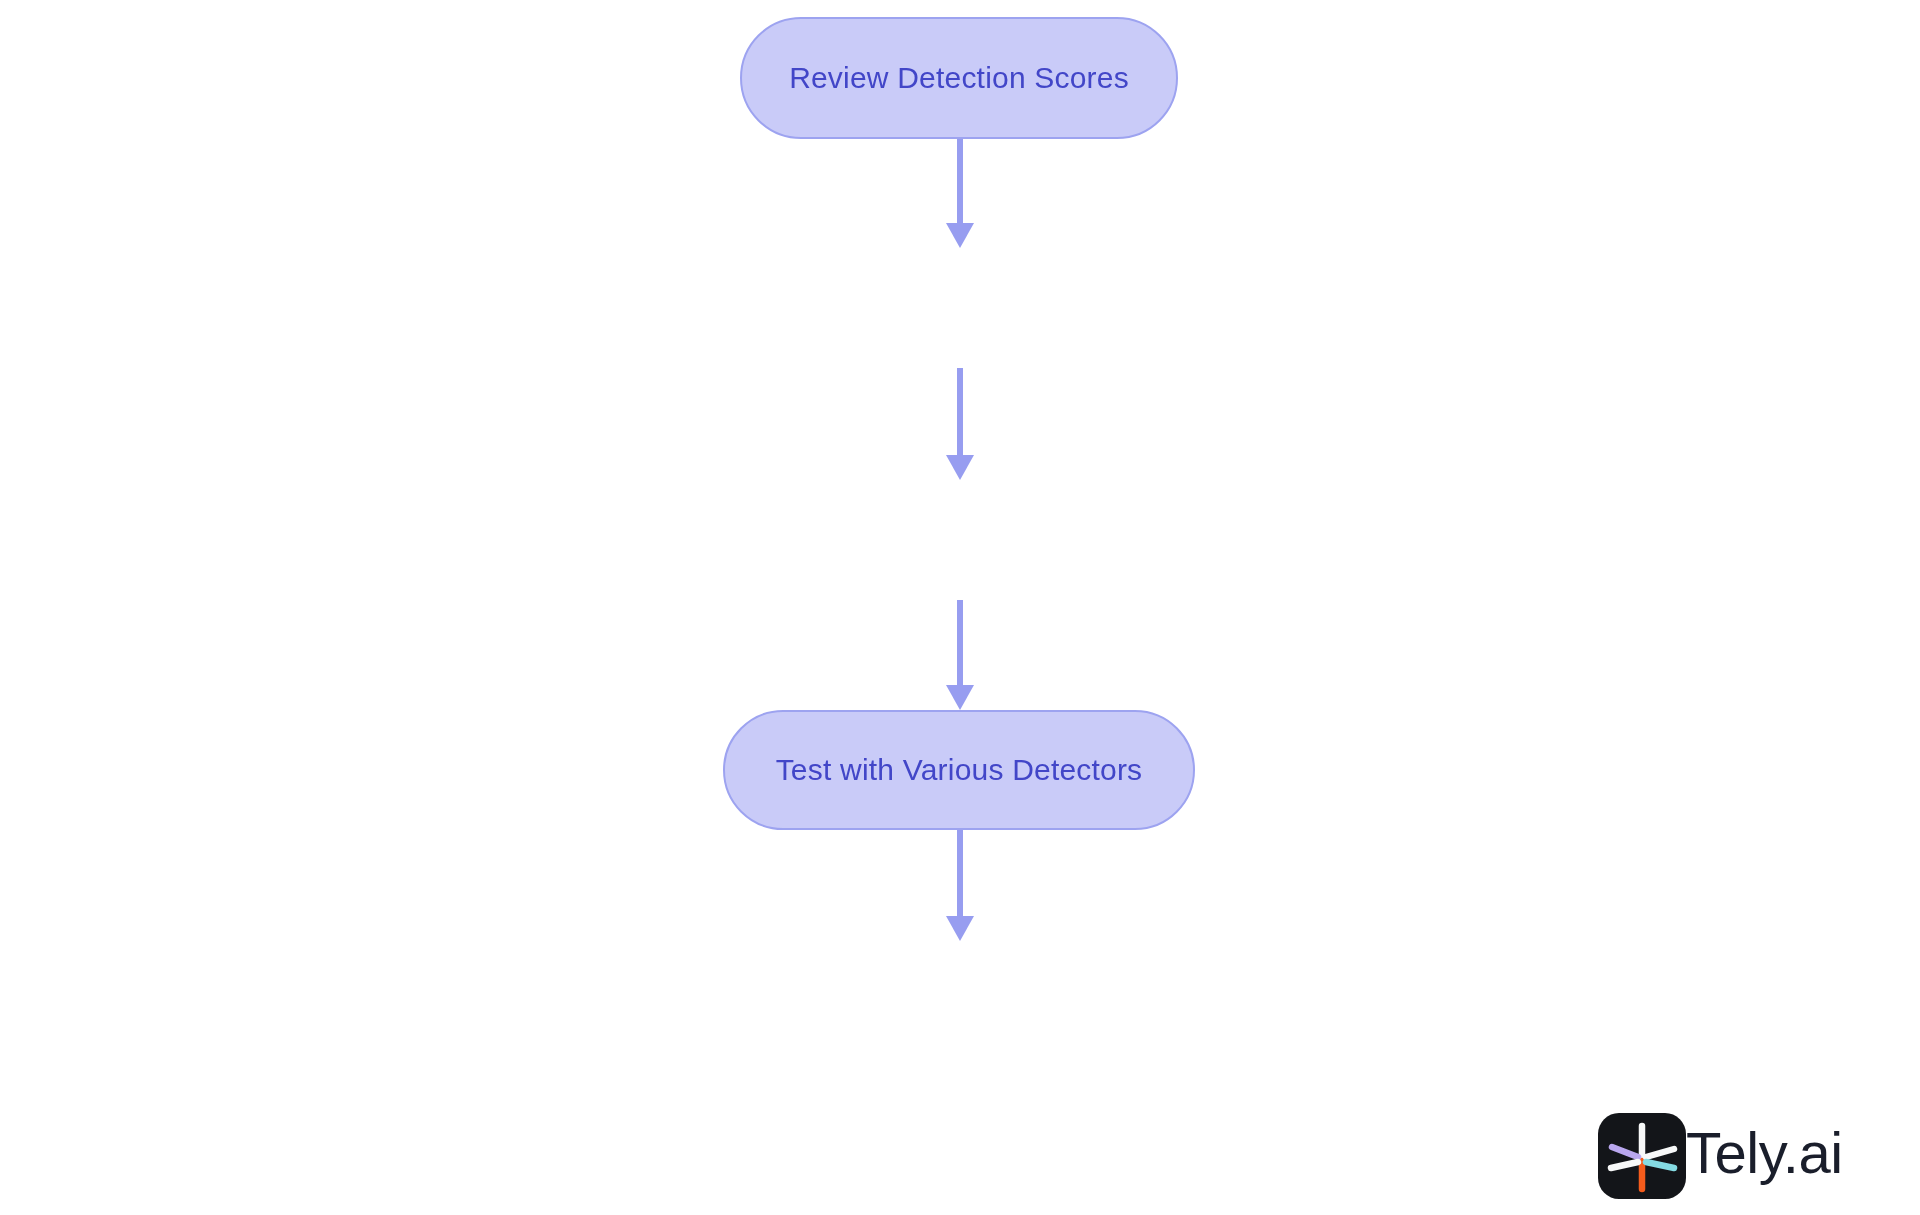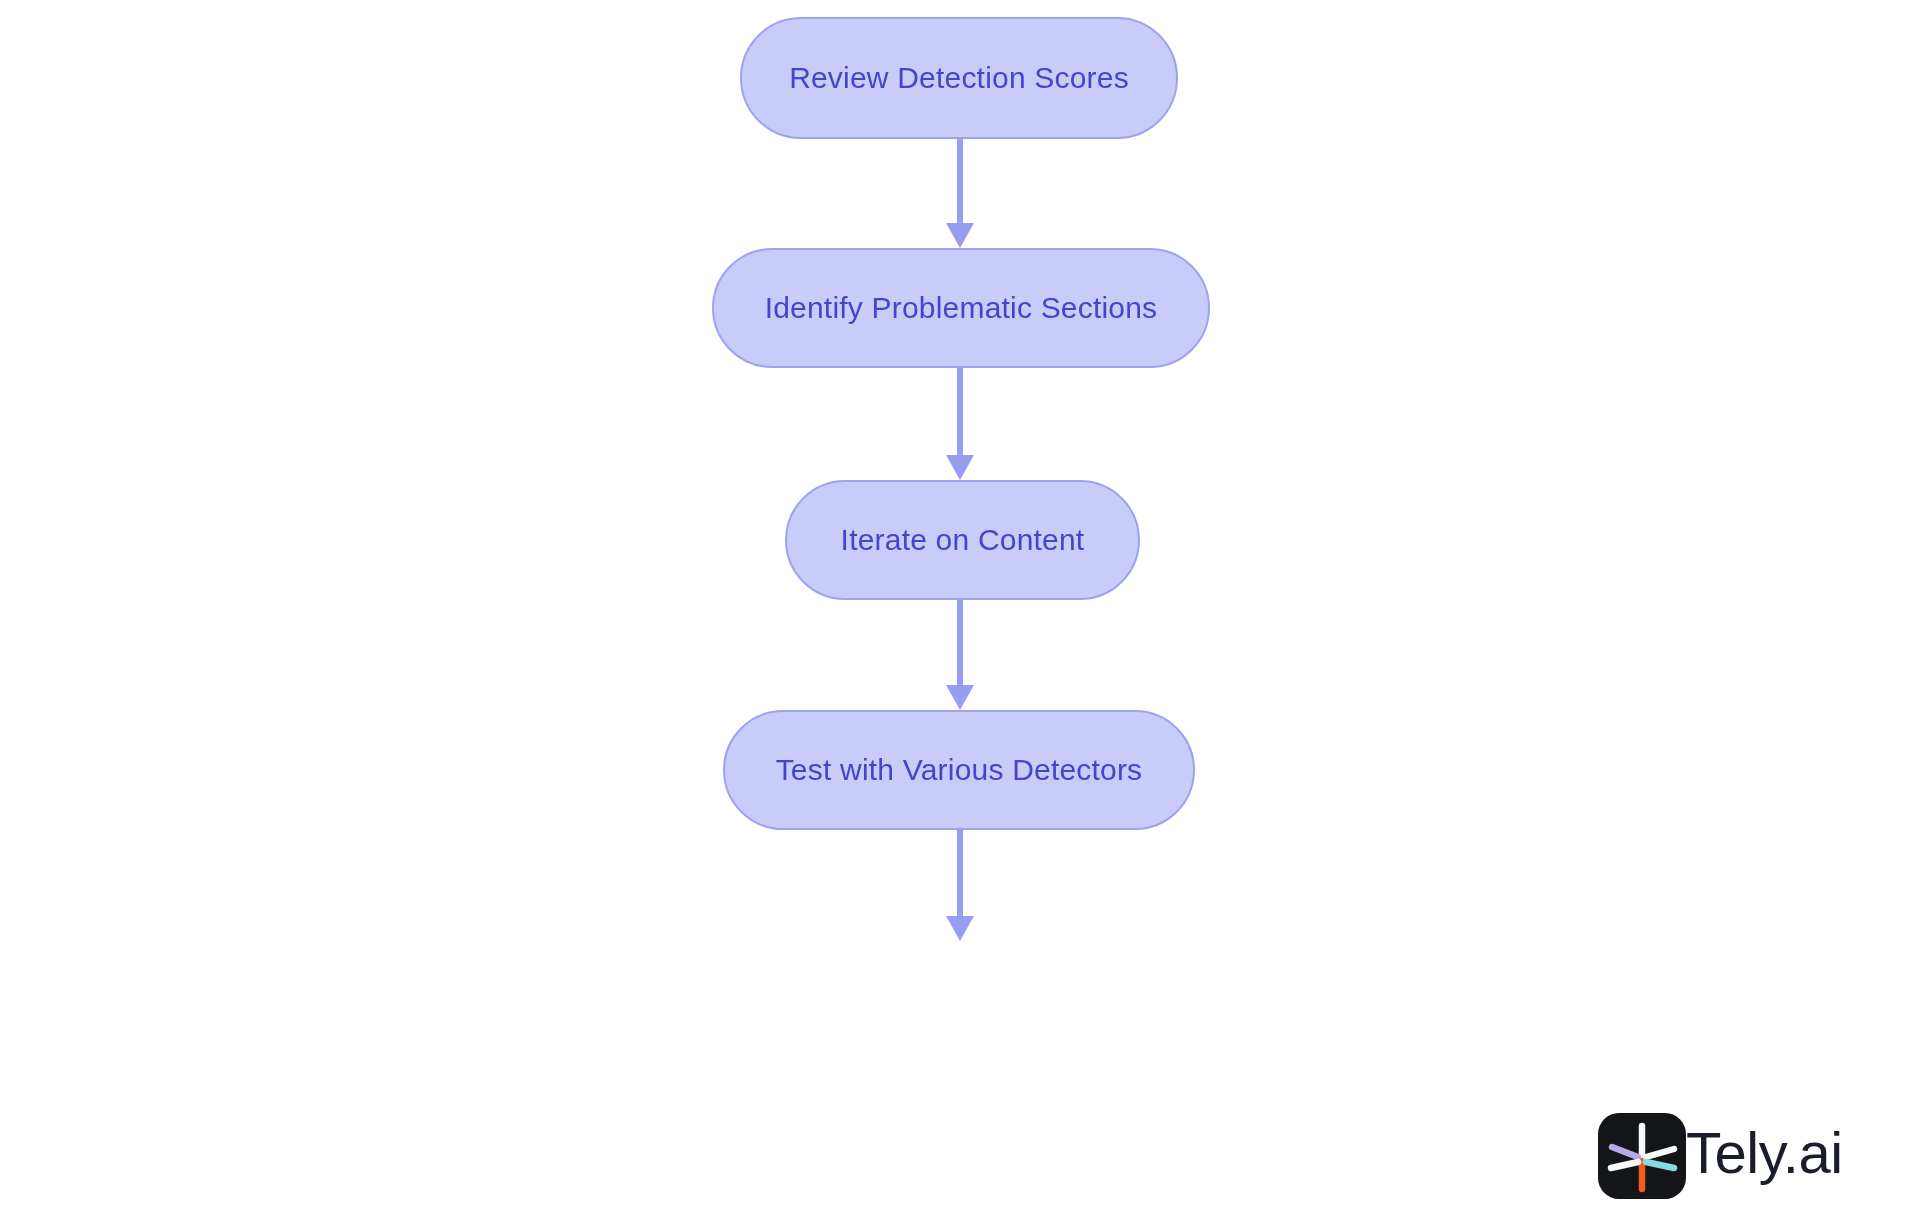--- a/index.html
+++ b/index.html
@@ -91,27 +91,21 @@
 </style>
 </head>
 <body>
 
 <div class="canvas">
 
   <div class="node node-1">
     <span>Review Detection Scores</span>
   </div>
 
-  <div class="node node-2">
-    <span>Identify Problematic Sections</span>
-  </div>
 
-  <div class="node node-3">
-    <span>Iterate on Content</span>
-  </div>
 
   <div class="node node-4">
     <span>Test with Various Detectors</span>
   </div>
 
 
   <div class="arrow arrow-1">
     <div class="arrow-line"></div>
     <div class="arrow-head"></div>
   </div>

